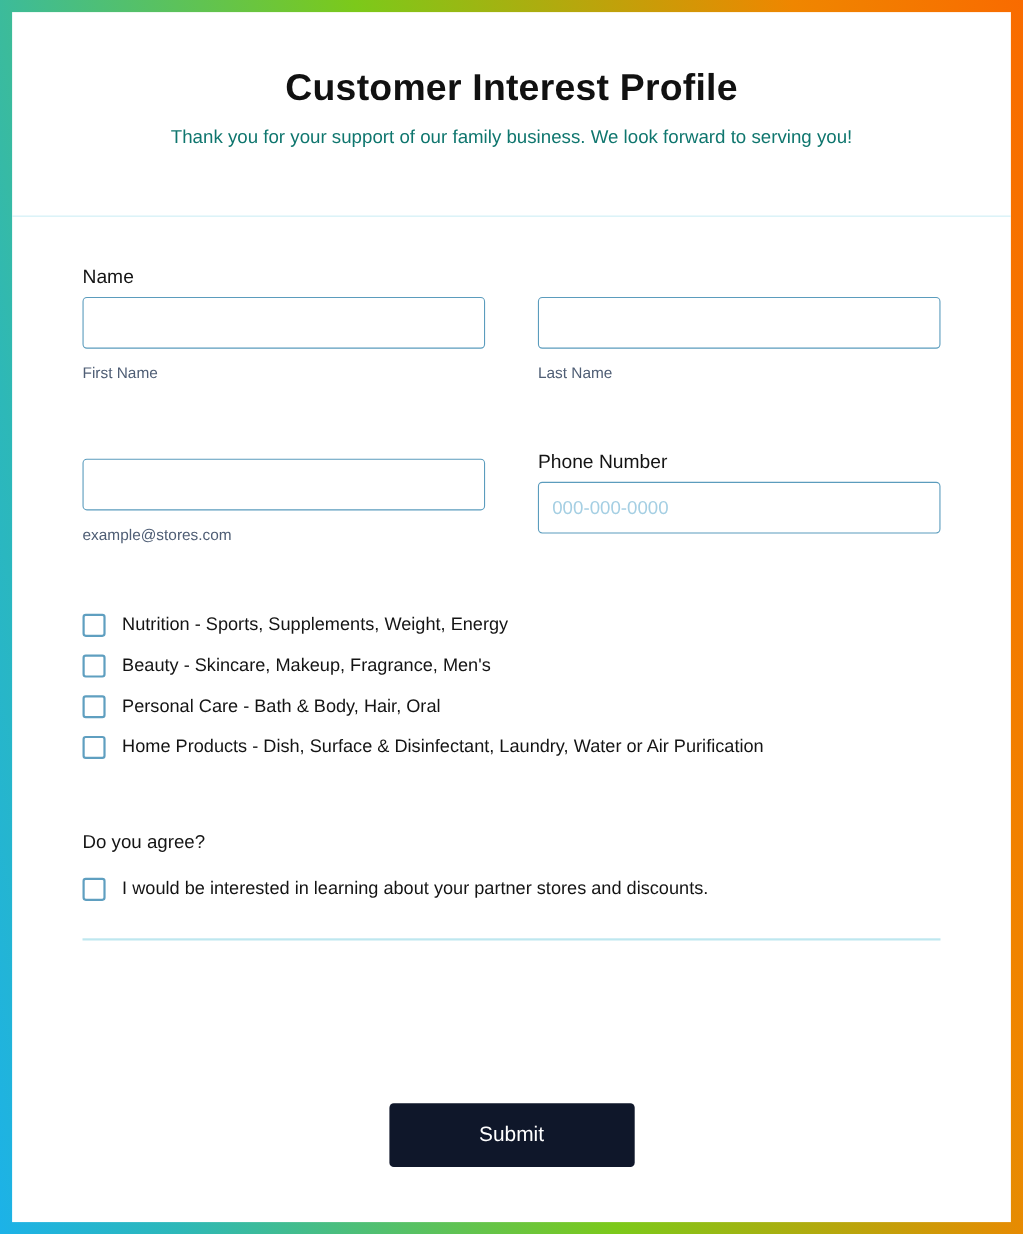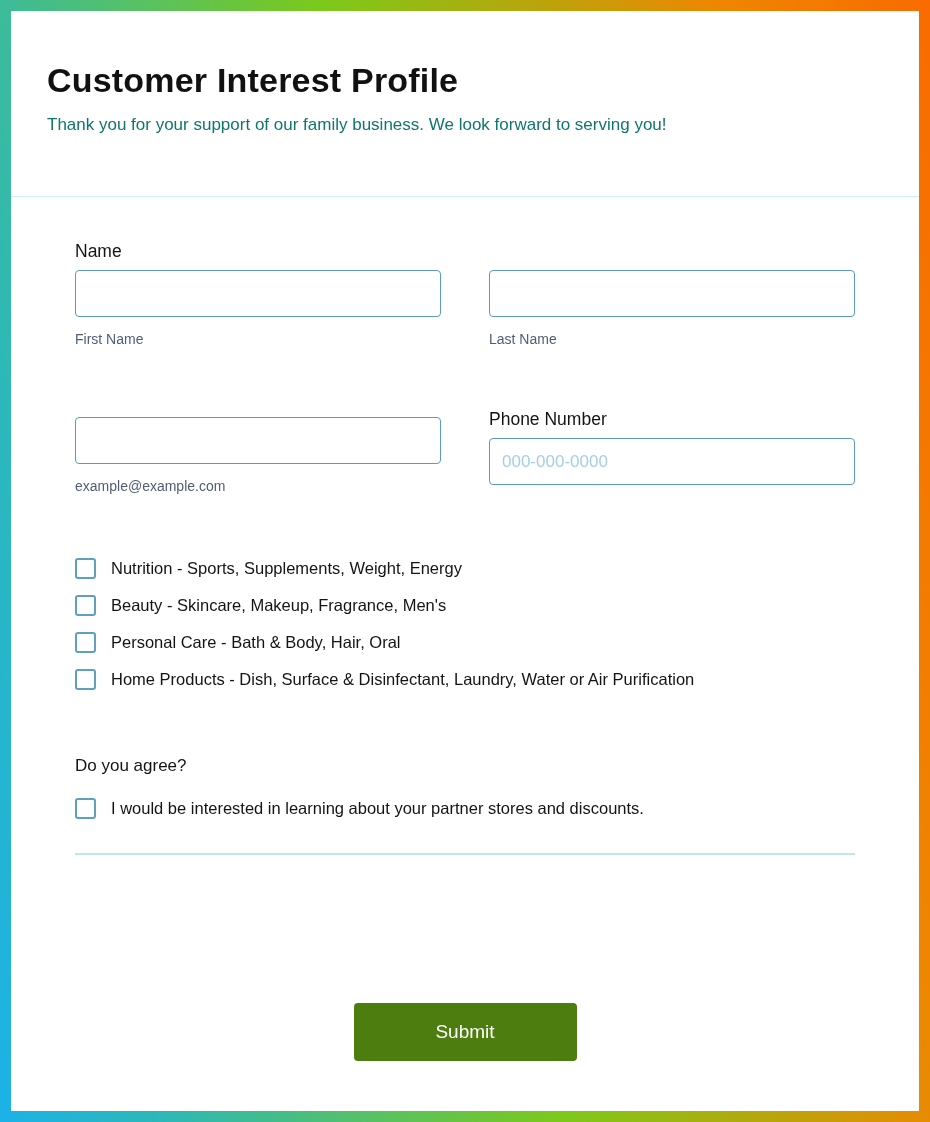--- a/index.html
+++ b/index.html
@@ -14,20 +14,21 @@
     background: linear-gradient(78deg, #1cb2e8 0%, #2db8b8 14%, #7cc91a 48%, #ef8600 82%, #f96b00 100%);
     padding: 11px;
   }
   .page {
     width: 100%; height: 100%;
     background: #ffffff;
     display: flex; flex-direction: column;
   }
   .header {
     padding: 50px 36px 0 36px;
+    text-align: center;
     border-bottom: 1px solid #cdeef5;
     height: 186px;
   }
   .form-title {
     font-size: 34px; font-weight: bold; color: #111111;
     letter-spacing: 0.2px;
   }
   .form-subtitle {
     margin-top: 15px;
     font-size: 17px; color: #0f766e;
@@ -83,21 +84,21 @@
   .footer-sep {
     margin-top: 34px;
     border-top: 2px solid #bee7ef;
   }
   .footer {
     padding: 38px 0 50px 0;
     display: flex; justify-content: center;
   }
   .submit-btn {
     width: 223px; height: 58px;
-    background: #4d7c0f;
+    background: #0f172a;
     border: none; border-radius: 4px;
     color: #ffffff; font-size: 19px;
     font-family: "Liberation Sans", sans-serif;
     cursor: pointer;
   }
 </style>
 </head>
 <body>
 
 <div class="frame">
@@ -121,21 +122,21 @@
             <input class="text-input" type="text" value="" style="">
             <div class="sub-label">Last Name</div>
           </div>
         </div>
       </div>
 
       <div class="section-contact">
         <div class="two-col">
           <div class="input-wrap">
             <input class="text-input" type="text" value="" style="">
-            <div class="sub-label">example@example.com</div>
+            <div class="sub-label">example@stores.com</div>
           </div>
           <div class="input-wrap">
             <div class="q-label">Phone Number</div>
             <input class="text-input" type="text" placeholder="000-000-0000" style="">
           </div>
         </div>
       </div>
 
       <div class="section-interests">
         <div class="options">

